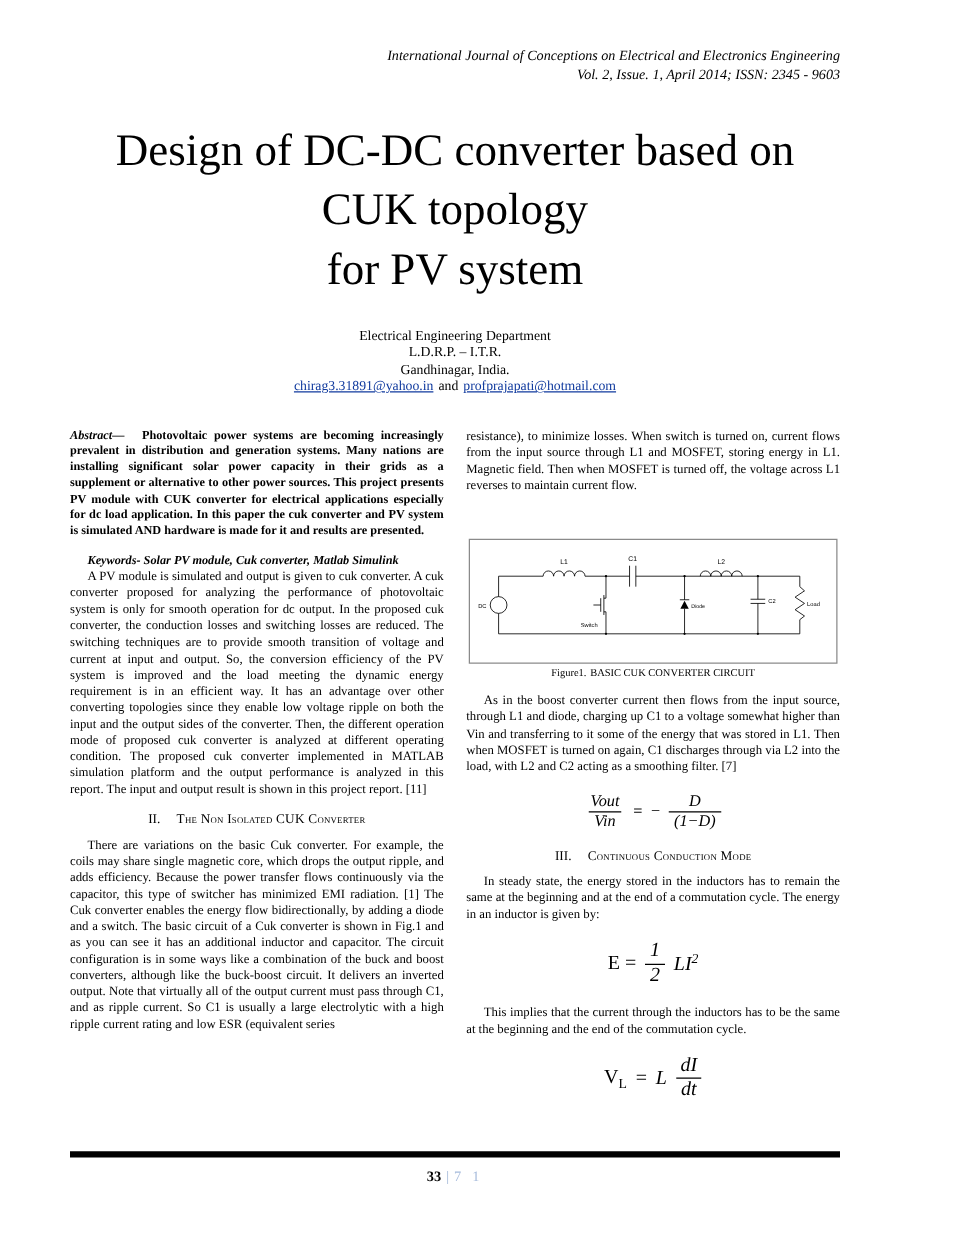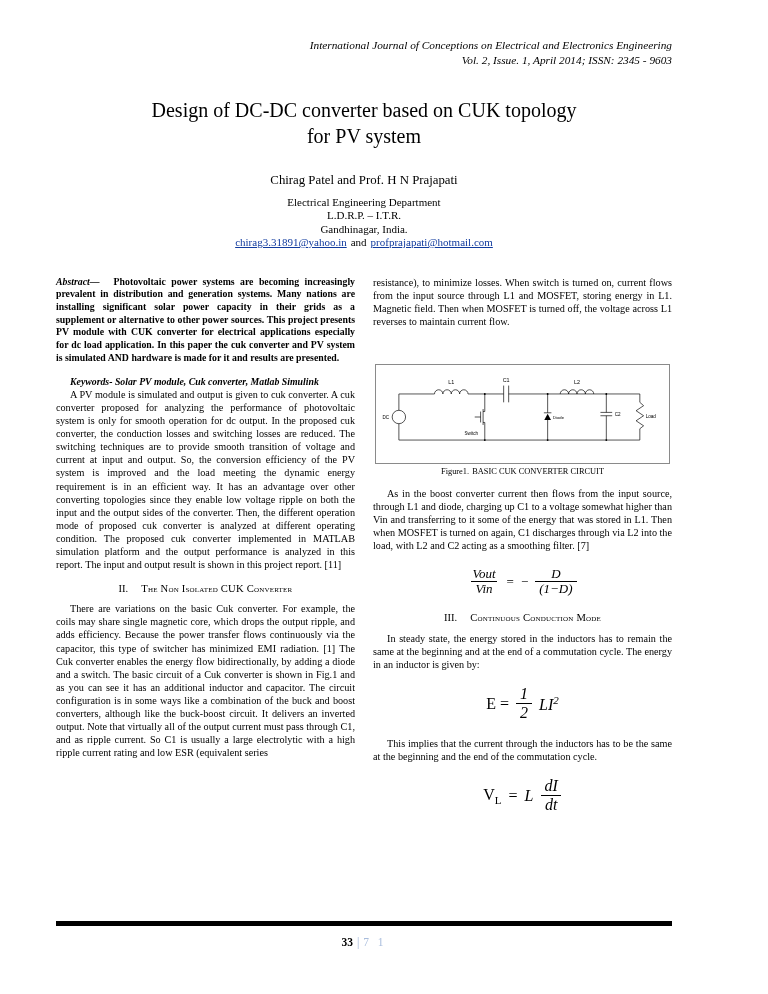--- a/index.html
+++ b/index.html
@@ -2,21 +2,21 @@
 <html><head>
 <meta charset="utf-8">
 <style>
   * { margin:0; padding:0; box-sizing:border-box; }
   html,body { background:#ffffff; }
   body { font-family:"Liberation Serif", serif; color:#000; }
   .page { width:728px; height:994px; background:#fff; position:relative; padding:38px 56px 0 56px; overflow:hidden; }
 
   .journal-header { text-align:right; font-style:italic; font-size:11.3px; line-height:1.35; }
 
-  .paper-title { text-align:center; font-weight:400; font-size:20px; line-height:1.32; margin-top:28px; }
+  .paper-title { text-align:center; font-weight:400; font-size:36px; line-height:1.32; margin-top:28px; }
 
   .authors { text-align:center; margin-top:24px; font-size:11px; line-height:1.22; }
   .authors .names { font-size:12.8px; margin-bottom:7px; }
   .authors a { color:#103a9e; text-decoration:underline; cursor:pointer; }
   .email-joiner { margin:0 4px;font-family:Liberation Serif, serif; }
 
   .columns { display:flex; gap:18px; margin-top:26px; }
   .col { width:319px; font-size:10.2px; line-height:1.28; text-align:justify; }
 
   .abstract { font-weight:bold; font-size:9.8px; line-height:1.3; }
@@ -60,21 +60,20 @@
     <div>International Journal of Conceptions on Electrical and Electronics Engineering</div>
     <div>Vol. 2, Issue. 1, April 2014; ISSN: 2345 - 9603</div>
   </header>
 
   <h1 class="paper-title">
     <span>Design of DC-DC converter based on CUK topology</span><br>
     <span>for PV system</span>
   </h1>
 
   <div class="authors">
-    <div class="names">Chirag Patel and Prof. H N Prajapati</div>
     <div>Electrical Engineering Department</div>
     <div>L.D.R.P. – I.T.R.</div>
     <div>Gandhinagar, India.</div>
     <div>
       <a>chirag3.31891@yahoo.in</a><span class="email-joiner">and</span><a>profprajapati@hotmail.com</a>
     </div>
   </div>
 
   <div class="columns">
 

